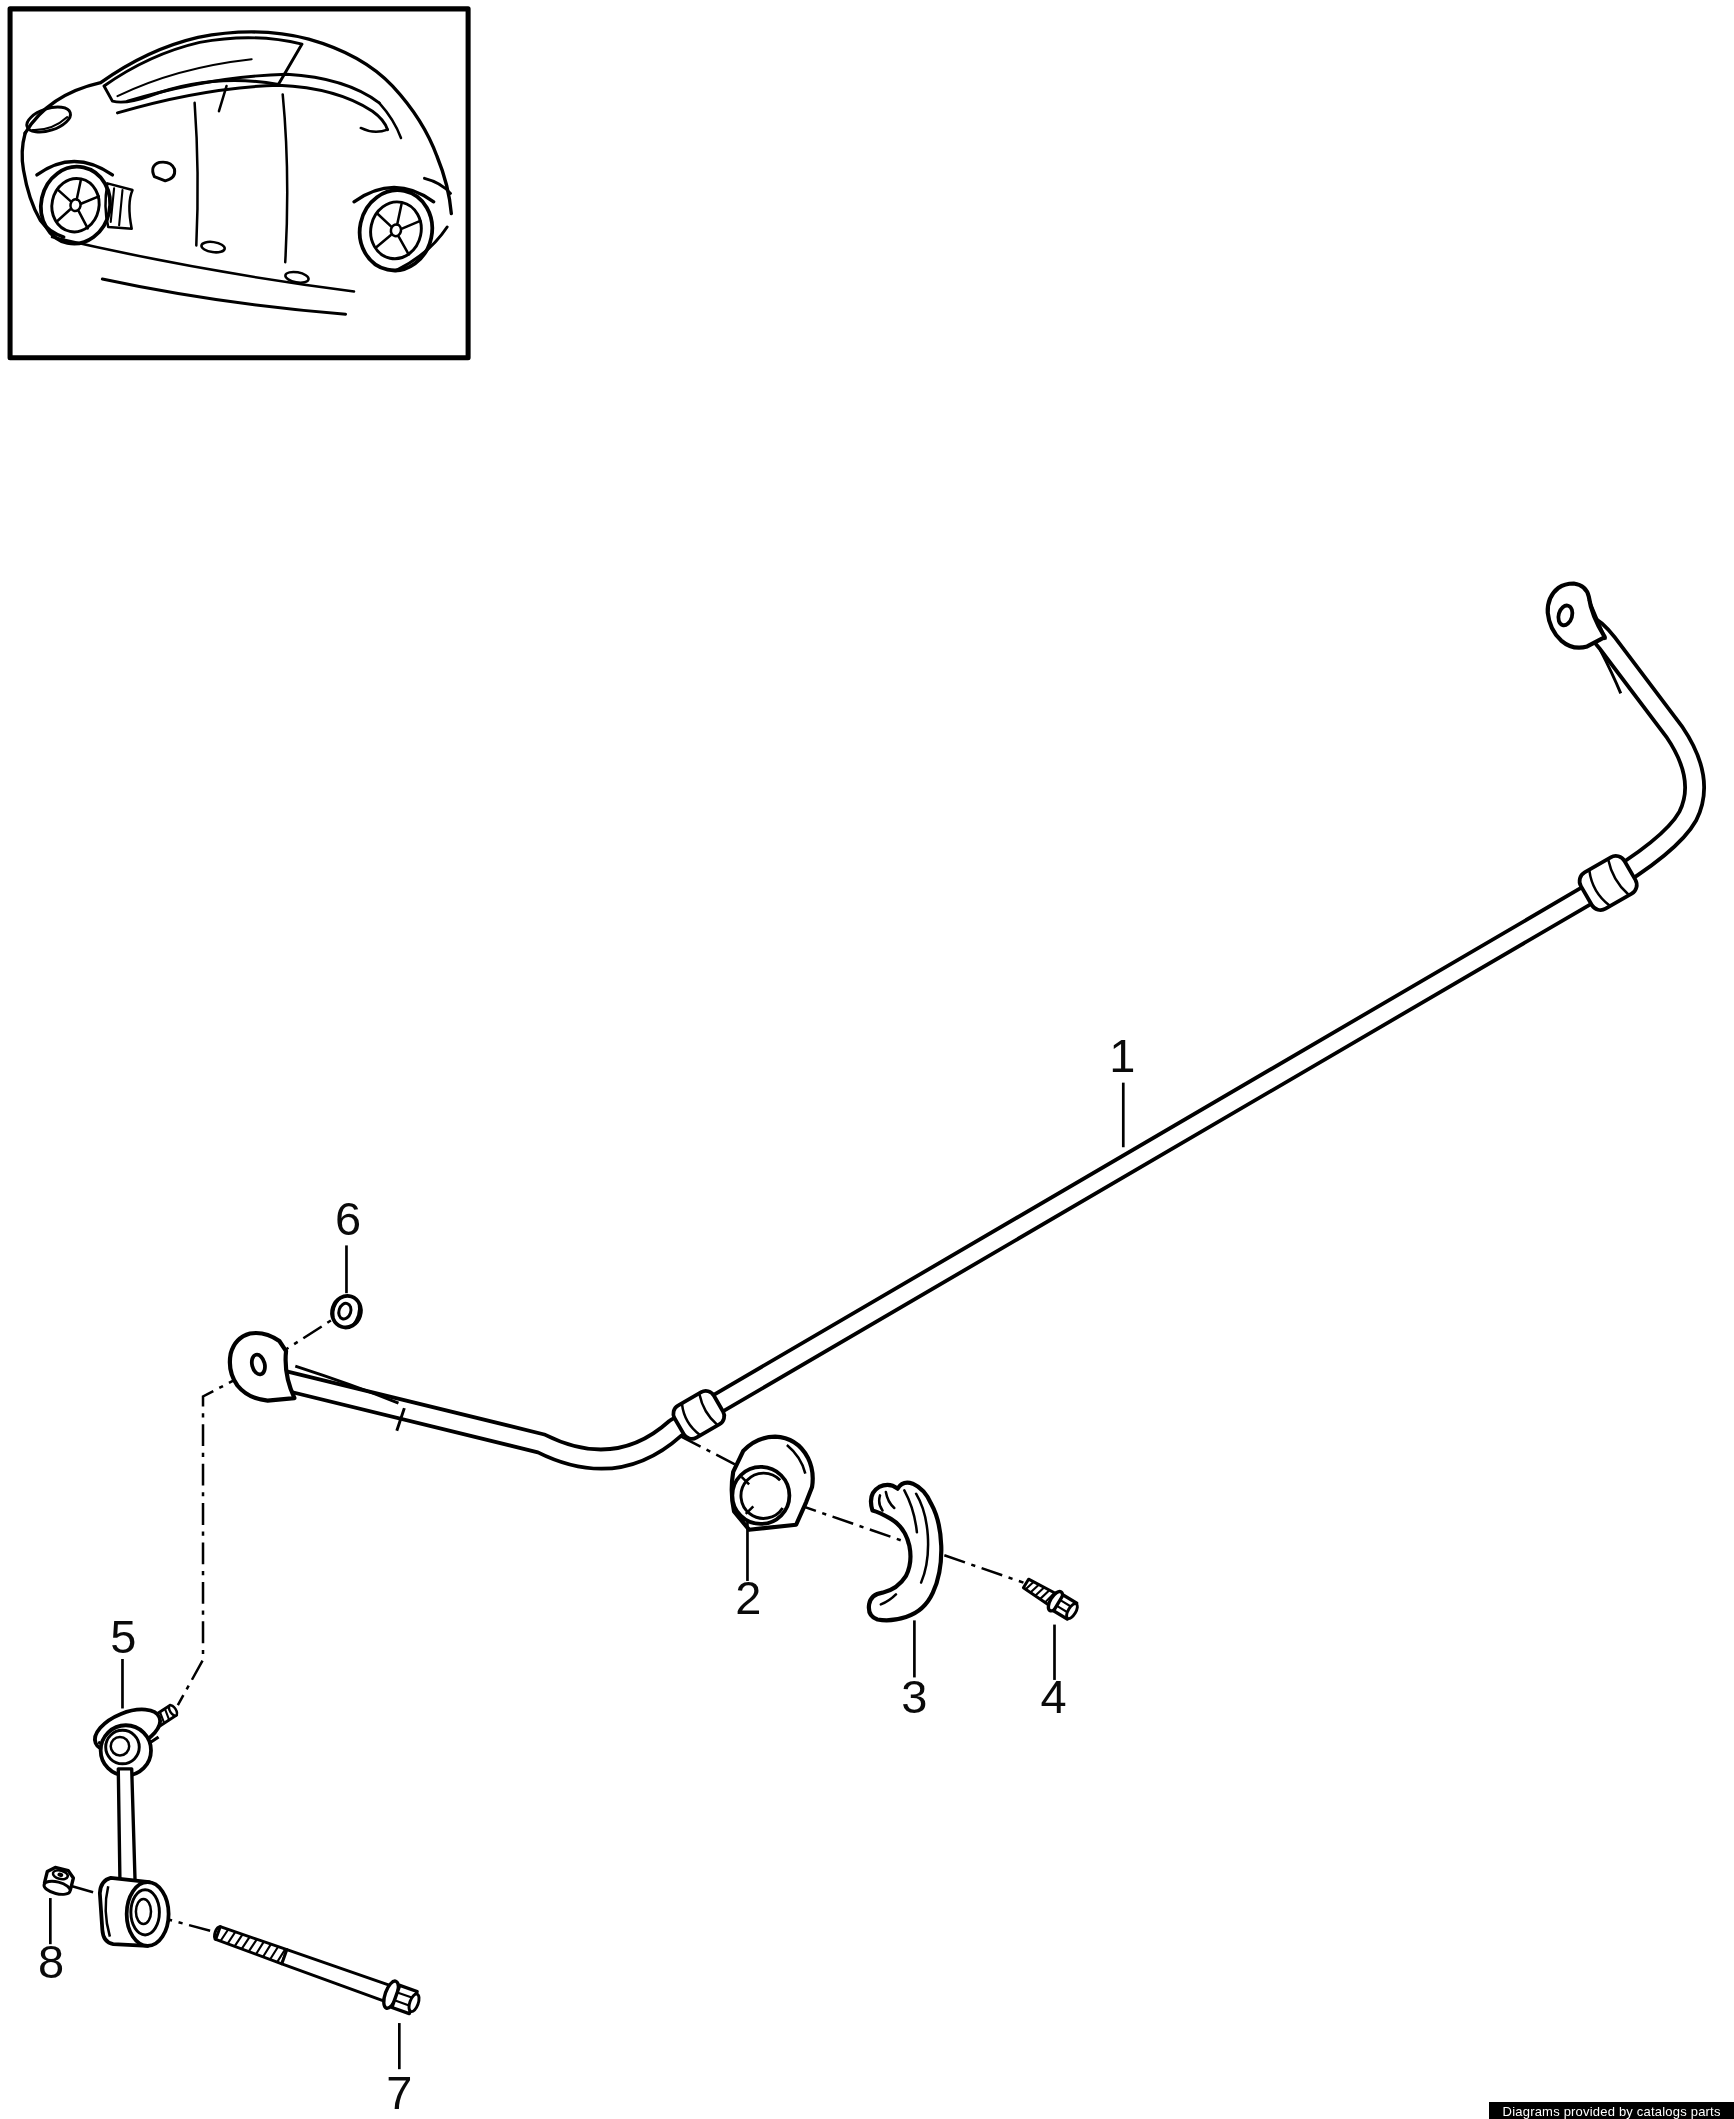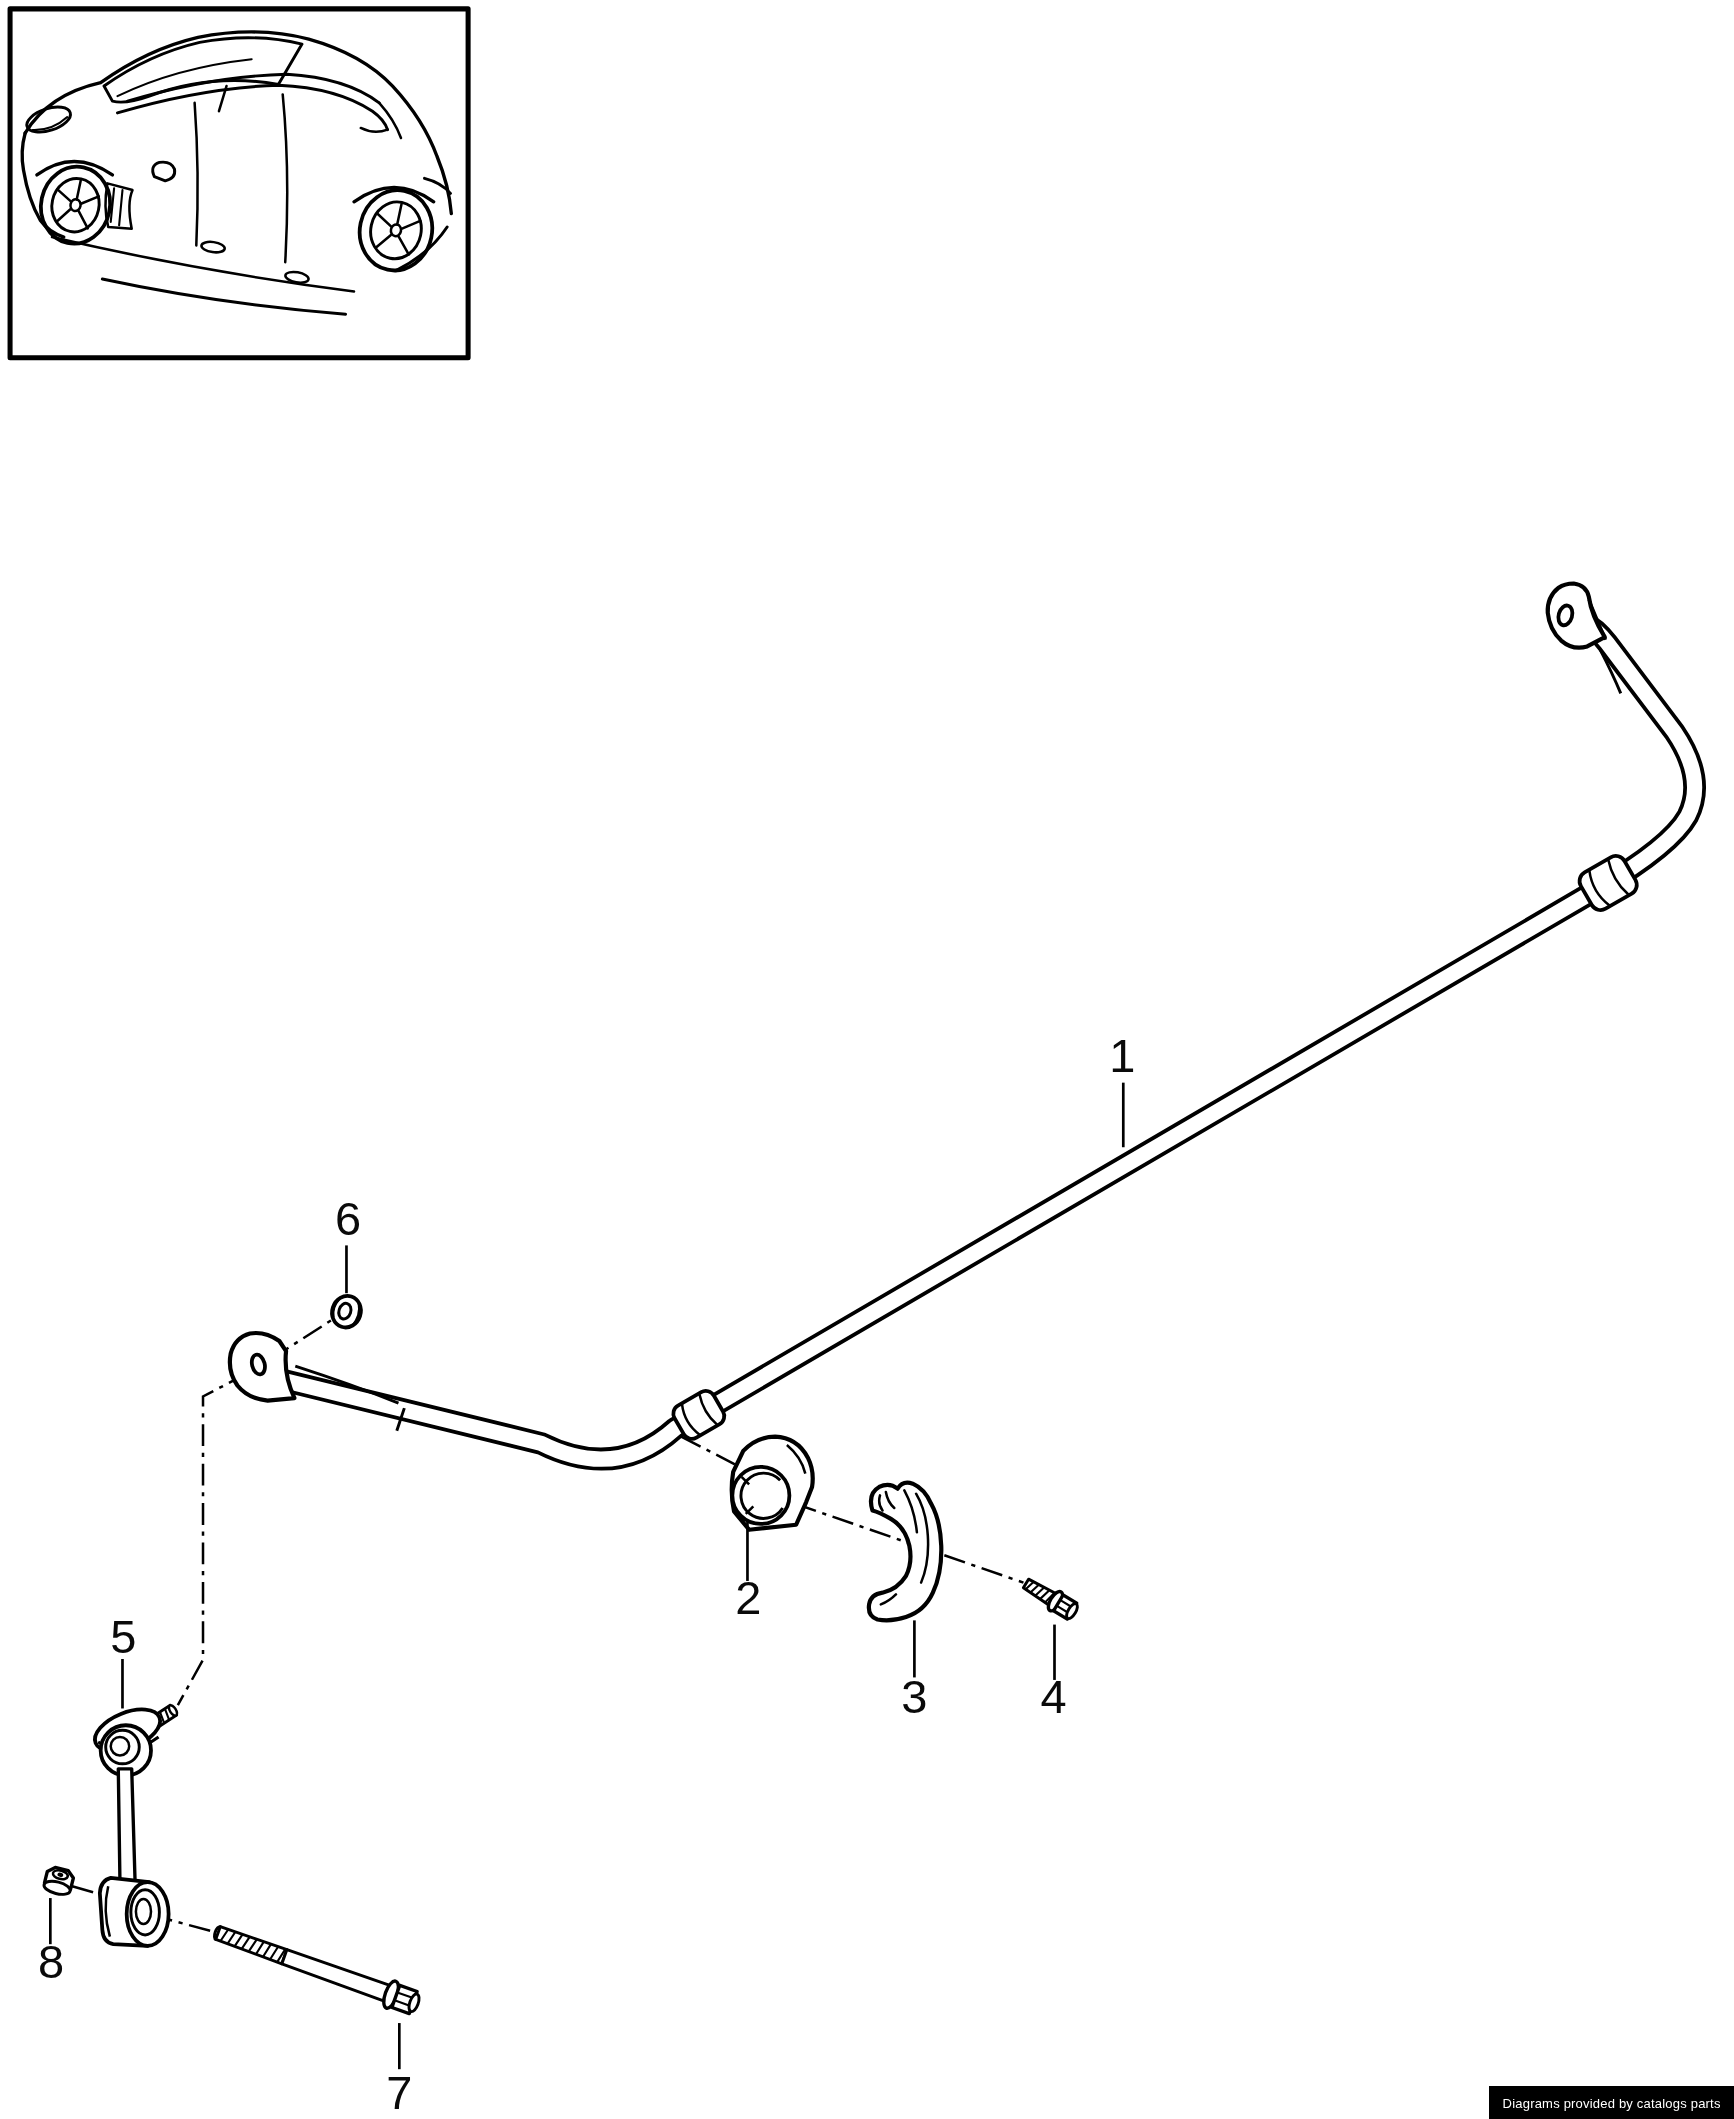--- a/index.html
+++ b/index.html
@@ -12,21 +12,21 @@
   }
   #diagram-svg{position:absolute;left:0;top:0;}
   .callout-label{
     font-family:"Liberation Sans", sans-serif;
     font-size:56px;
     fill:#0a0a0a;
   }
   #watermark{
     position:absolute;
     right:0;bottom:0;
-    height:34px;
+    height:18px;
     background:#000000;
     color:#ffffff;
     font-size:13px;
     letter-spacing:0.2px;
     display:flex;align-items:center;
     padding:0 13.4px 0 13.4px;
     box-sizing:border-box;
     min-width:241px;
     justify-content:center;
   }

